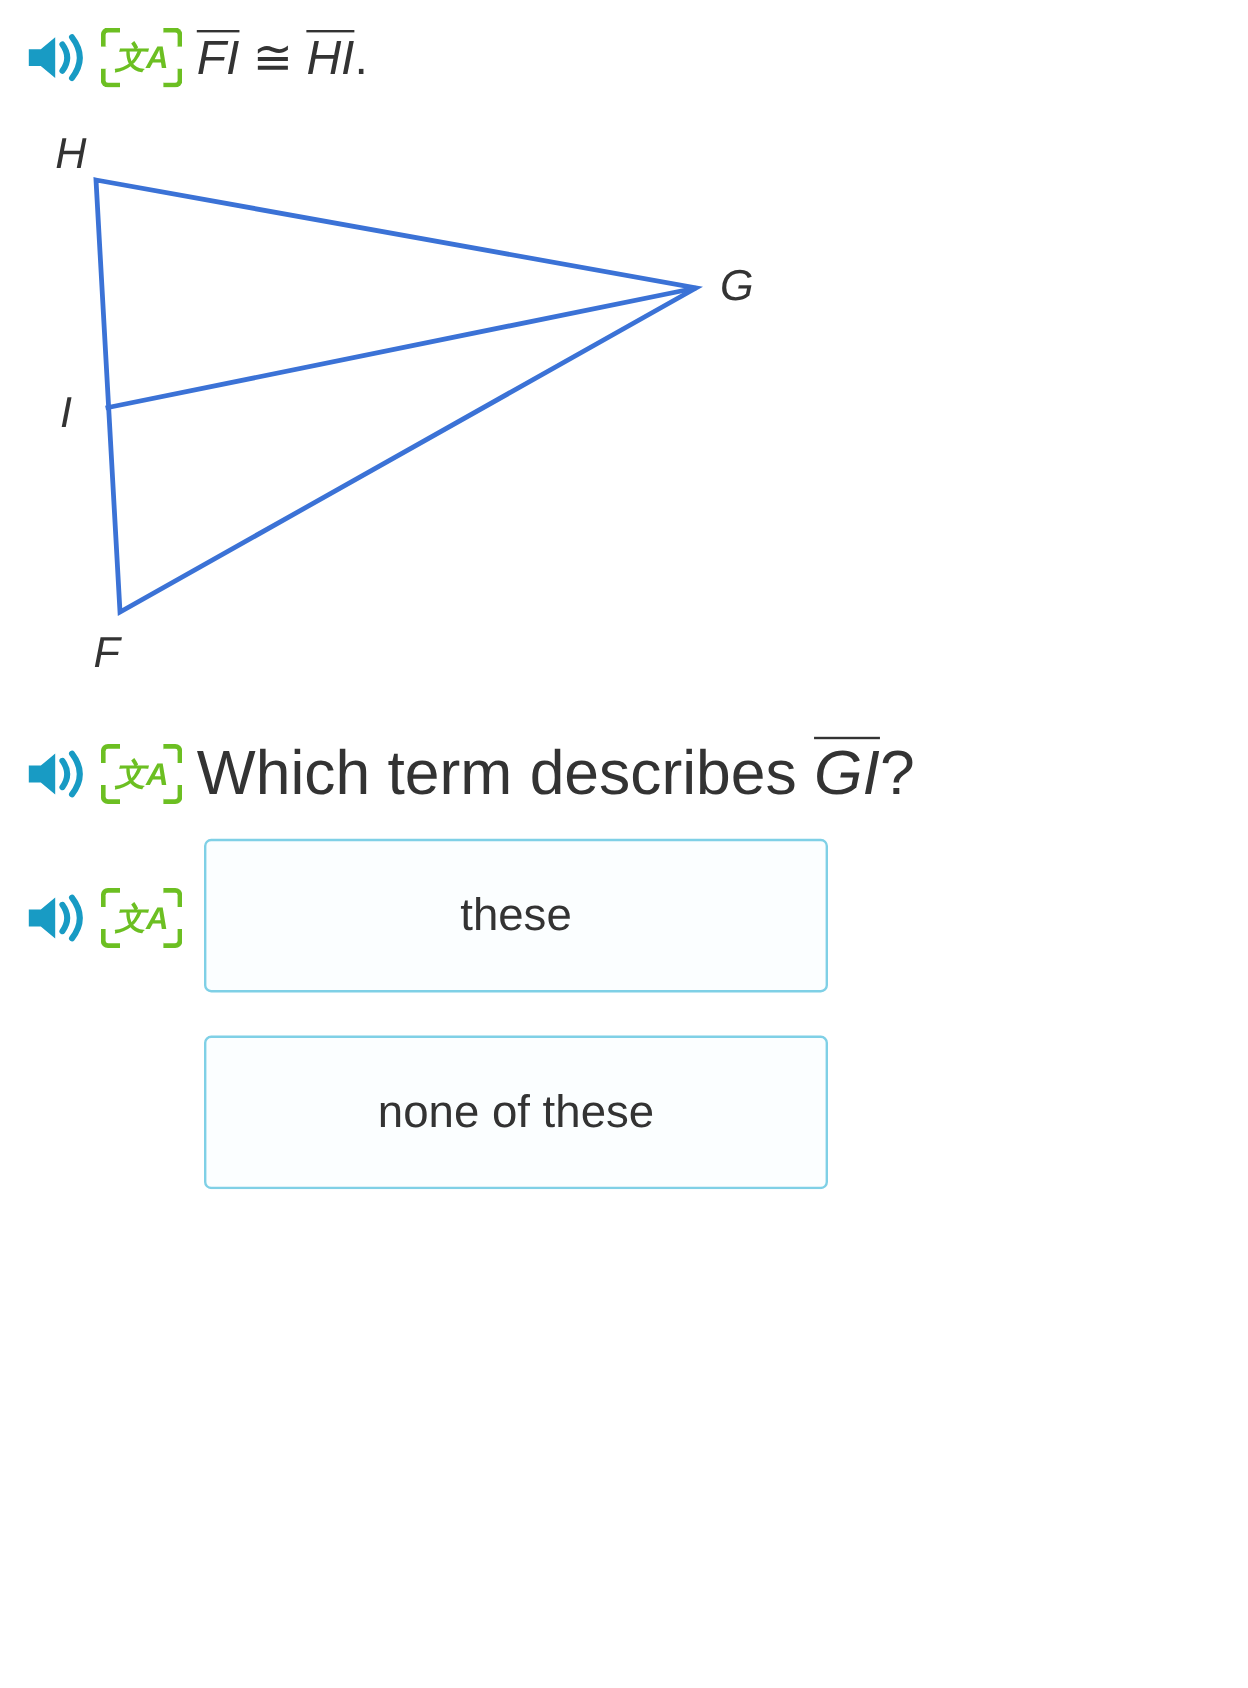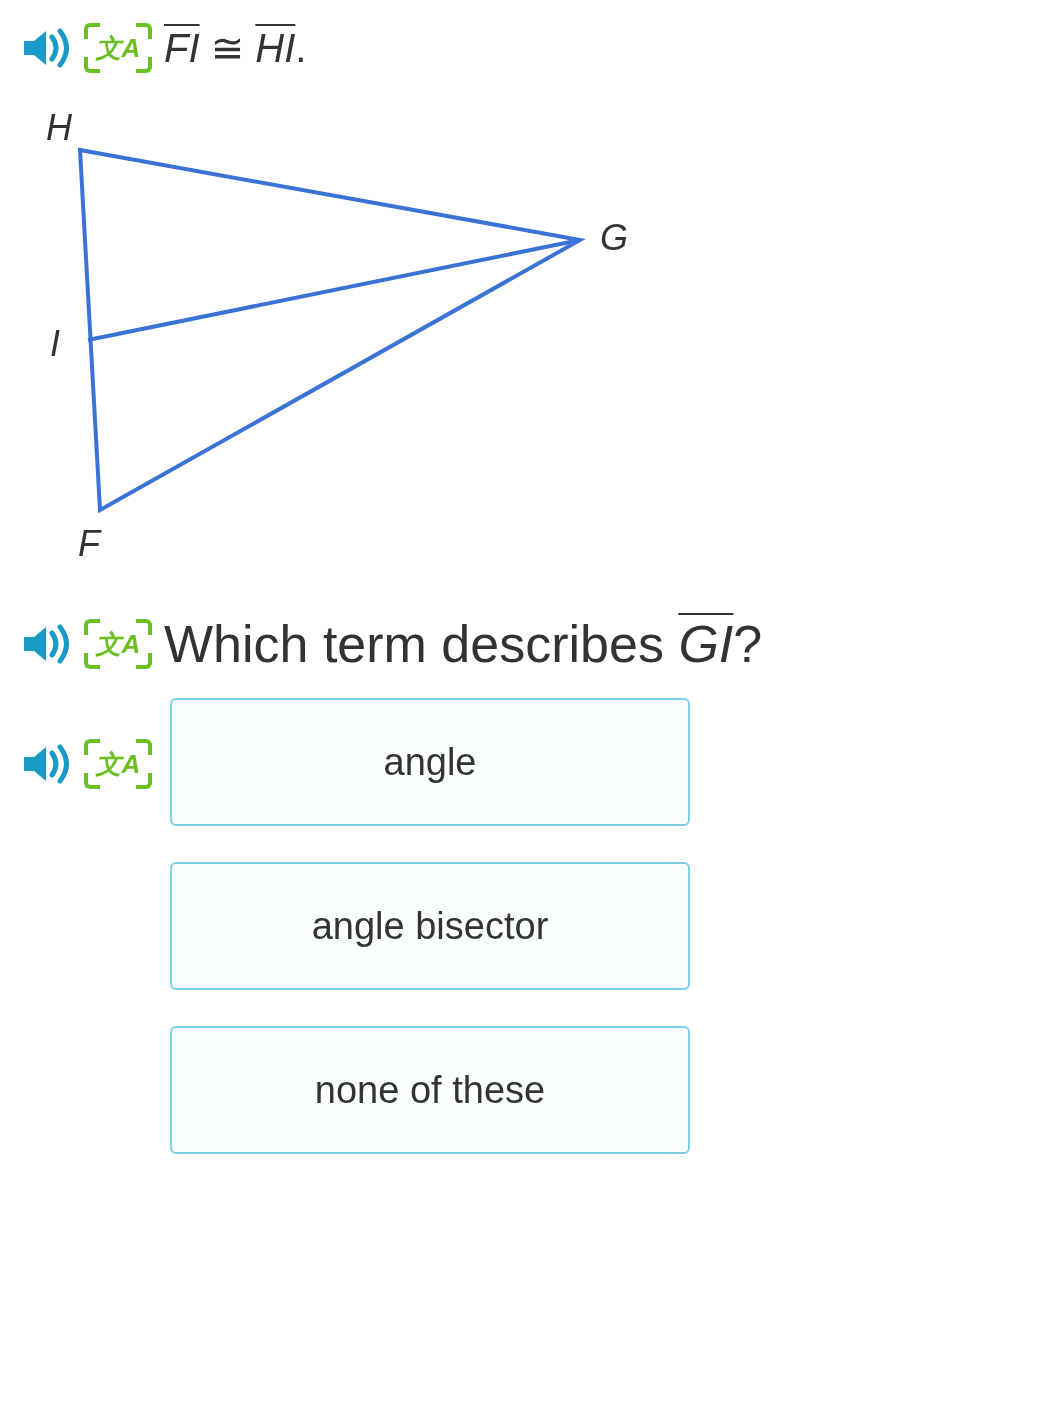--- a/index.html
+++ b/index.html
@@ -154,22 +154,19 @@
     </span>
     <span class="translate-icon">
       <span class="translate-inner">文A
         <span class="corner tl"></span><span class="corner tr"></span>
         <span class="corner bl"></span><span class="corner br"></span>
       </span>
     </span>
   </div>
   <div class="answer-col">
     <div class="answer-btn">
-        <span>angle</span>
-      </div>
-    <div class="answer-btn">
-        <span>angle bisector</span>
+        <span>these</span>
       </div>
     <div class="answer-btn">
         <span>none of these</span>
       </div>
   </div>
 </div>
 
 </body></html>

